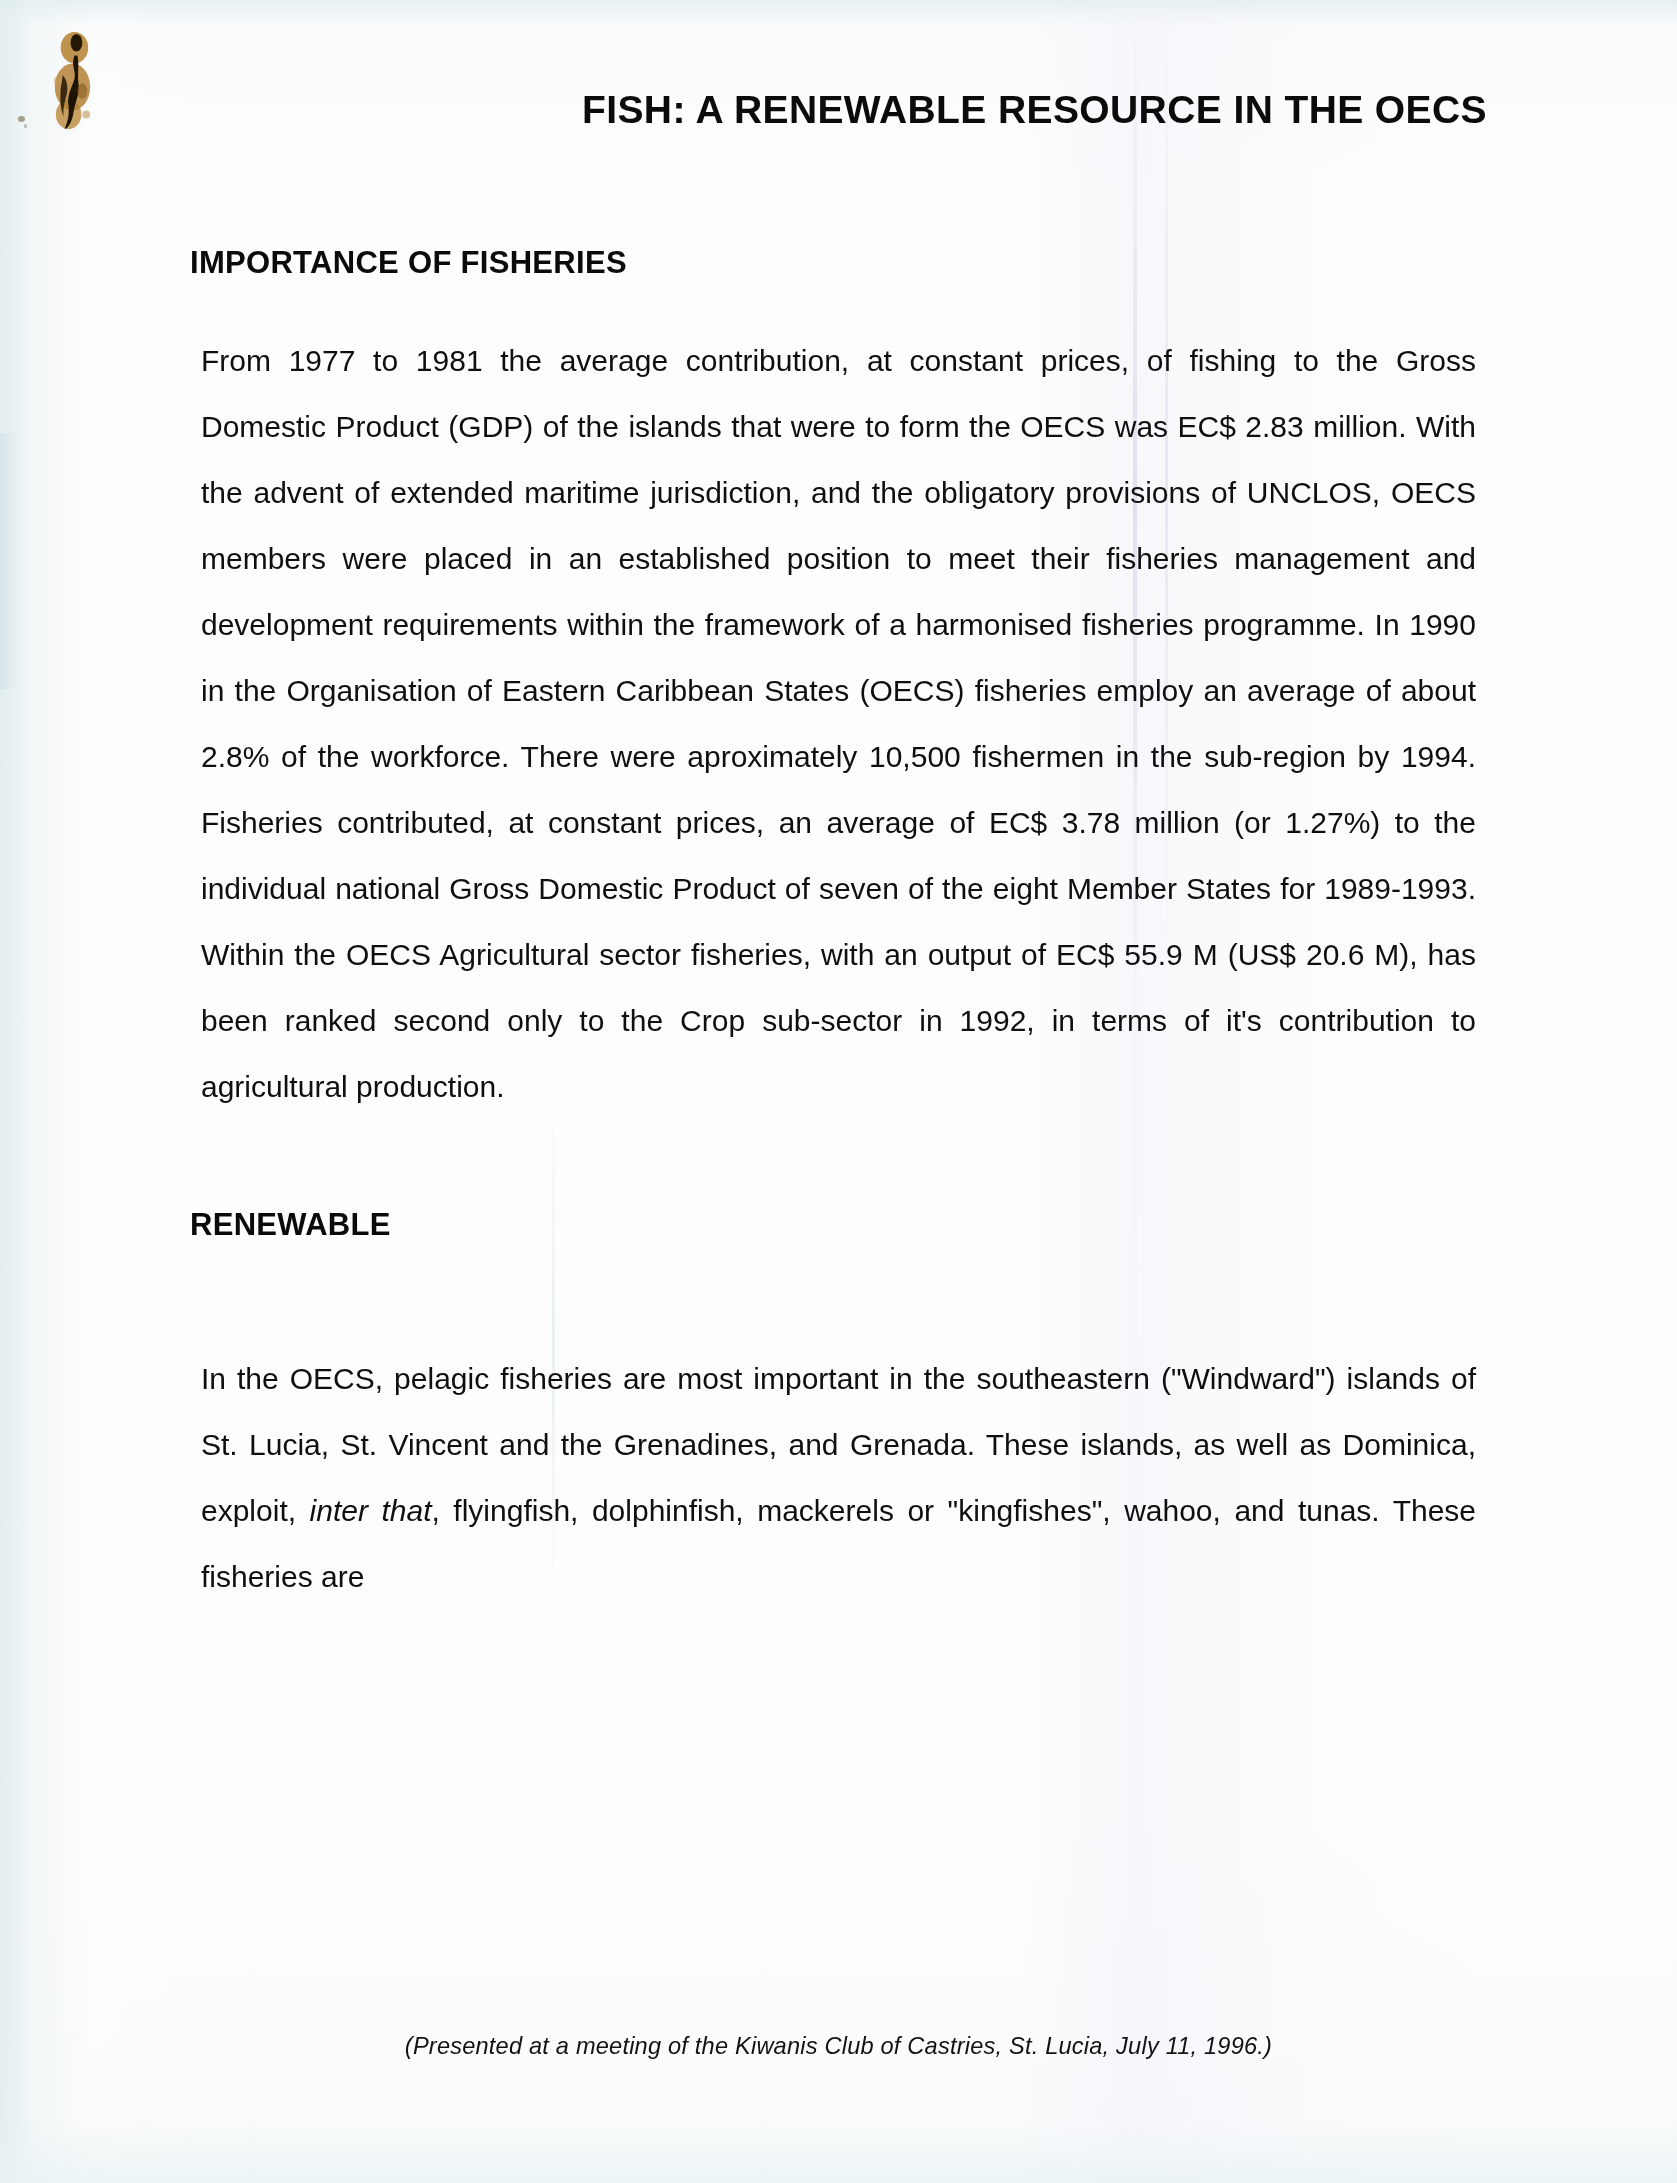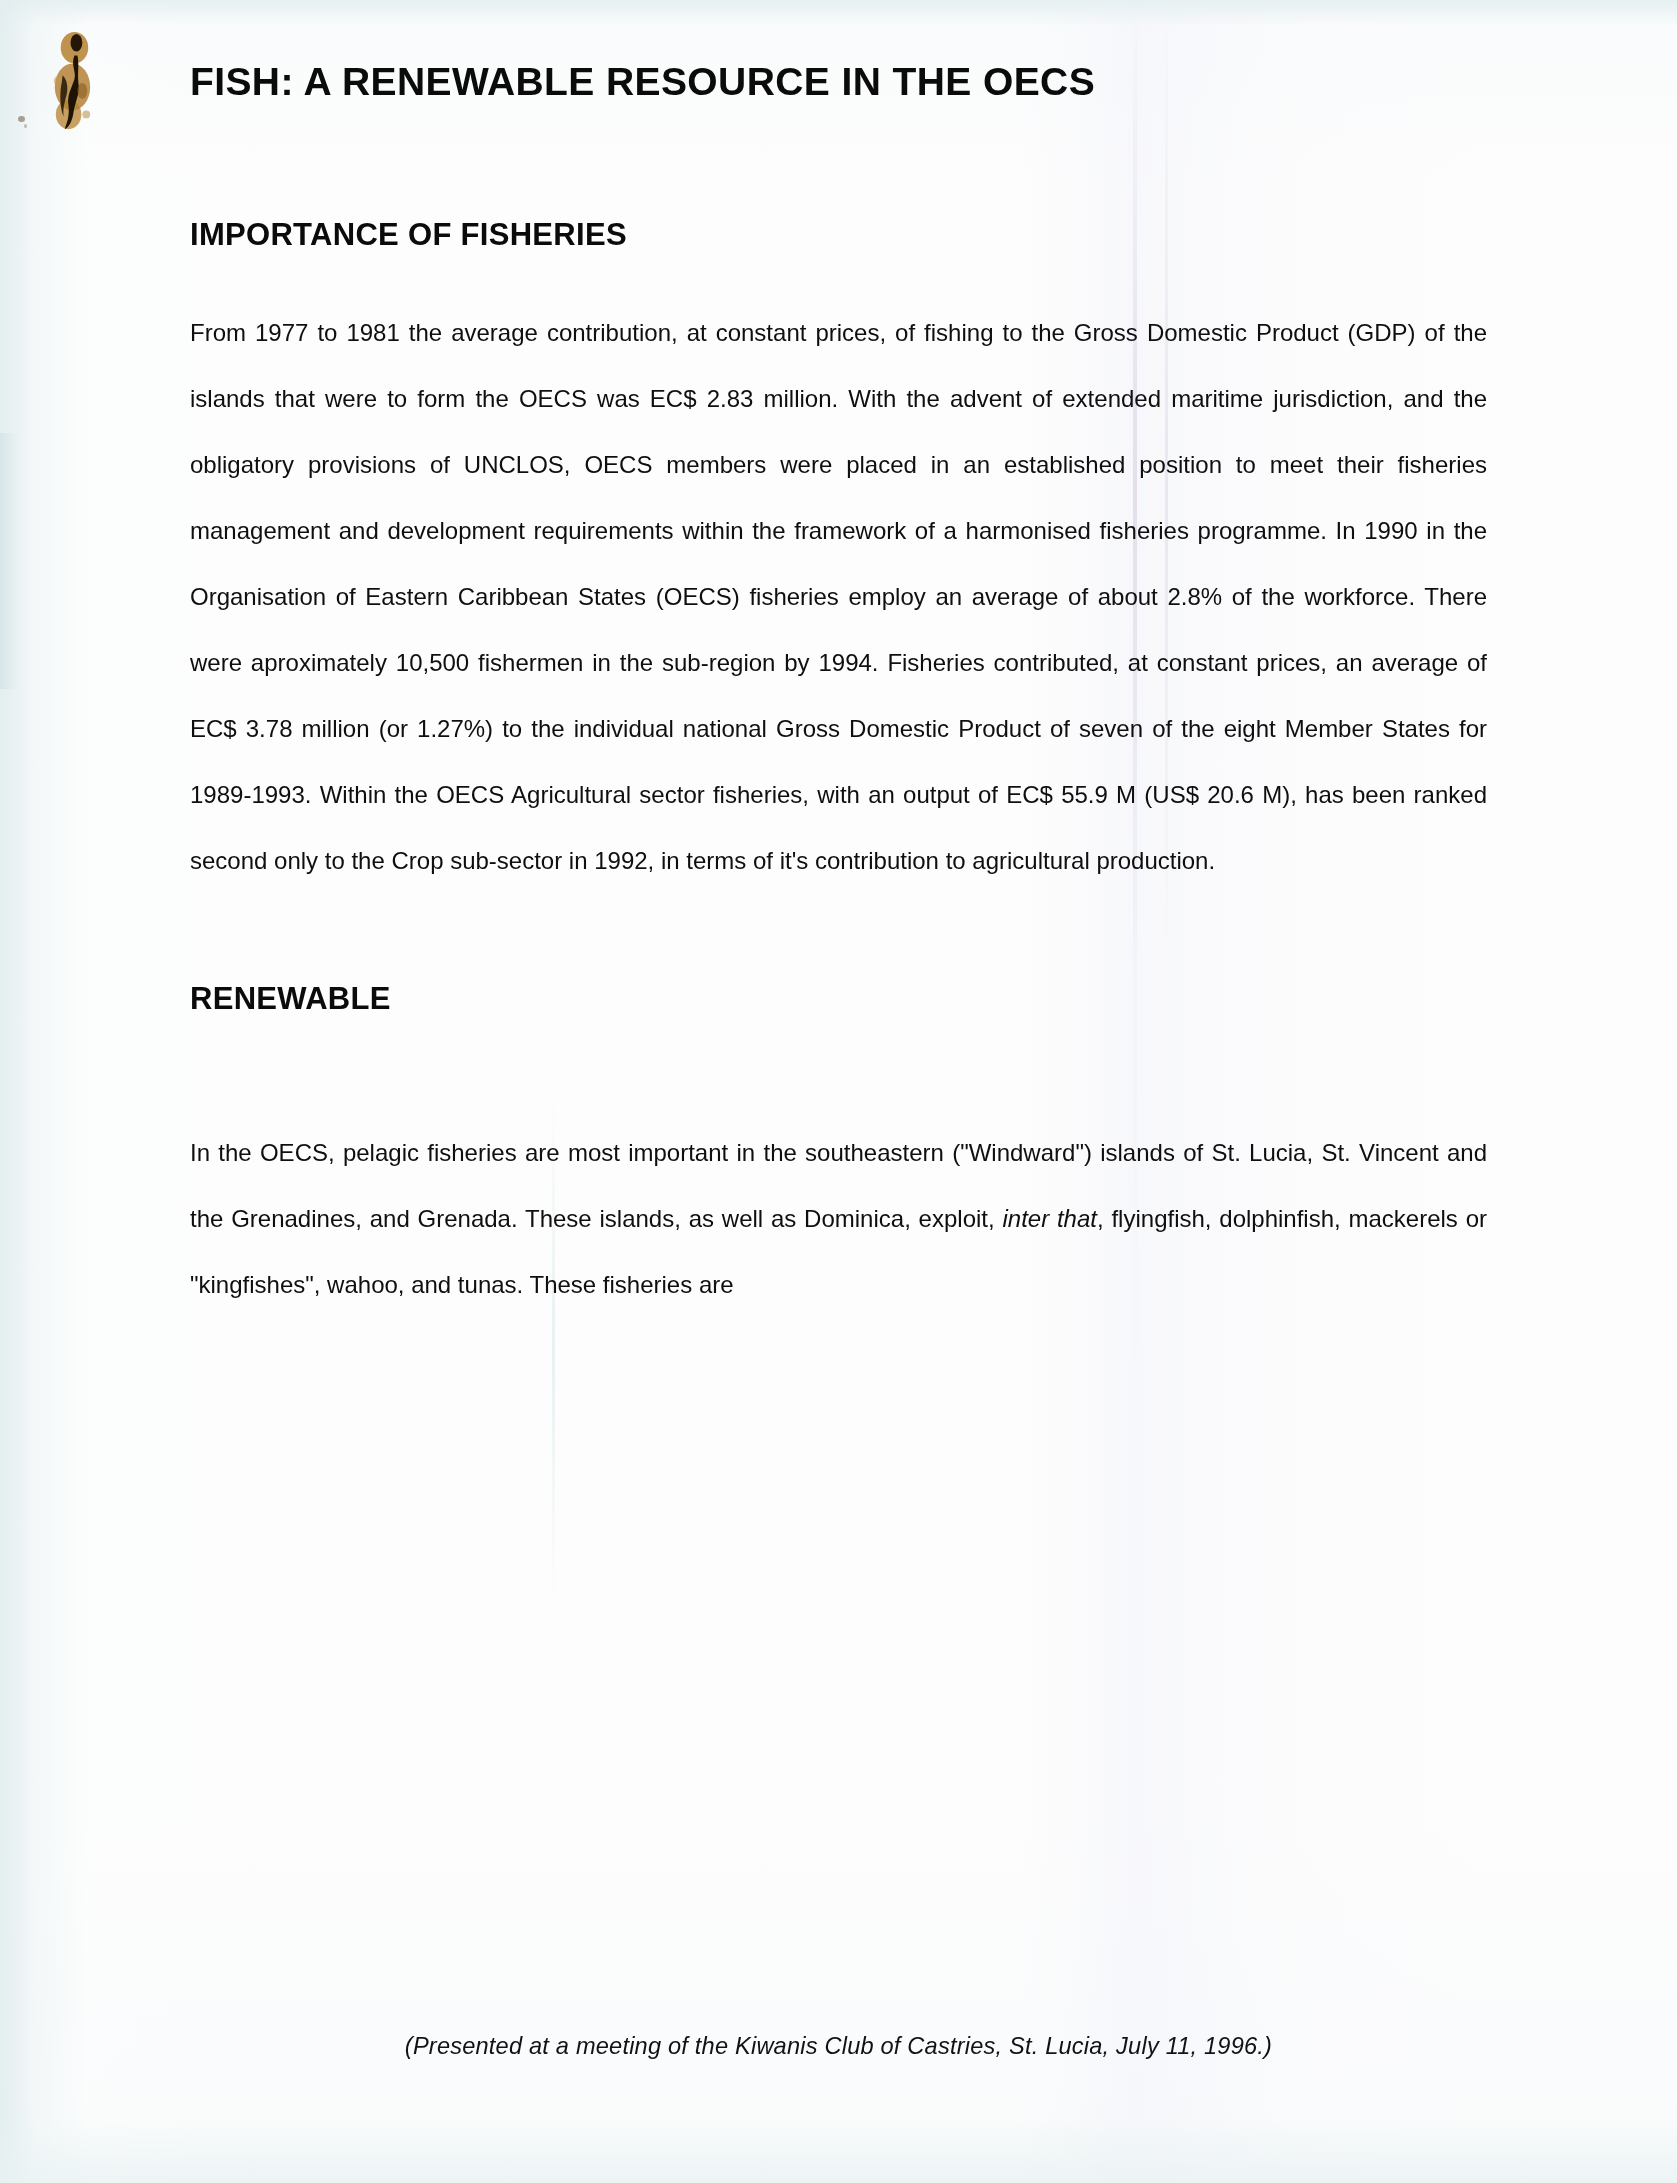--- a/index.html
+++ b/index.html
@@ -91,40 +91,40 @@
     position: absolute;
     left: 190px;
     top: 0;
     width: 1297px;
     color: #111111;
   }
   .title {
     font-size: 39px;
     font-weight: bold;
     letter-spacing: 0.4px;
-    text-align: left;
+    text-align: right;
     margin: 0;
-    padding-top: 60px;
+    padding-top: 88px;
     color: #0b0b0b;
   }
   .section-head {
     font-size: 31px;
     font-weight: bold;
     letter-spacing: 0.3px;
     color: #0b0b0b;
   }
   .head-importance { padding-top: 87px; }
   .head-harvesting { padding-top: 61px; }
 
   .para {
-    font-size: 24px;
+    font-size: 30px;
     line-height: 66px;
     text-align: justify;
     color: #0f0f0f;
-    margin: 0;
+    margin: 11px;
   }
   .para-importance { padding-top: 21.7px; }
   .para-harvesting { padding-top: 21.7px; text-align: left; }
   .para-pelagic { padding-top: 77px; }
 
   .footer-note {
     position: absolute;
     left: 190px;
     top: 2033px;
     width: 1297px;

